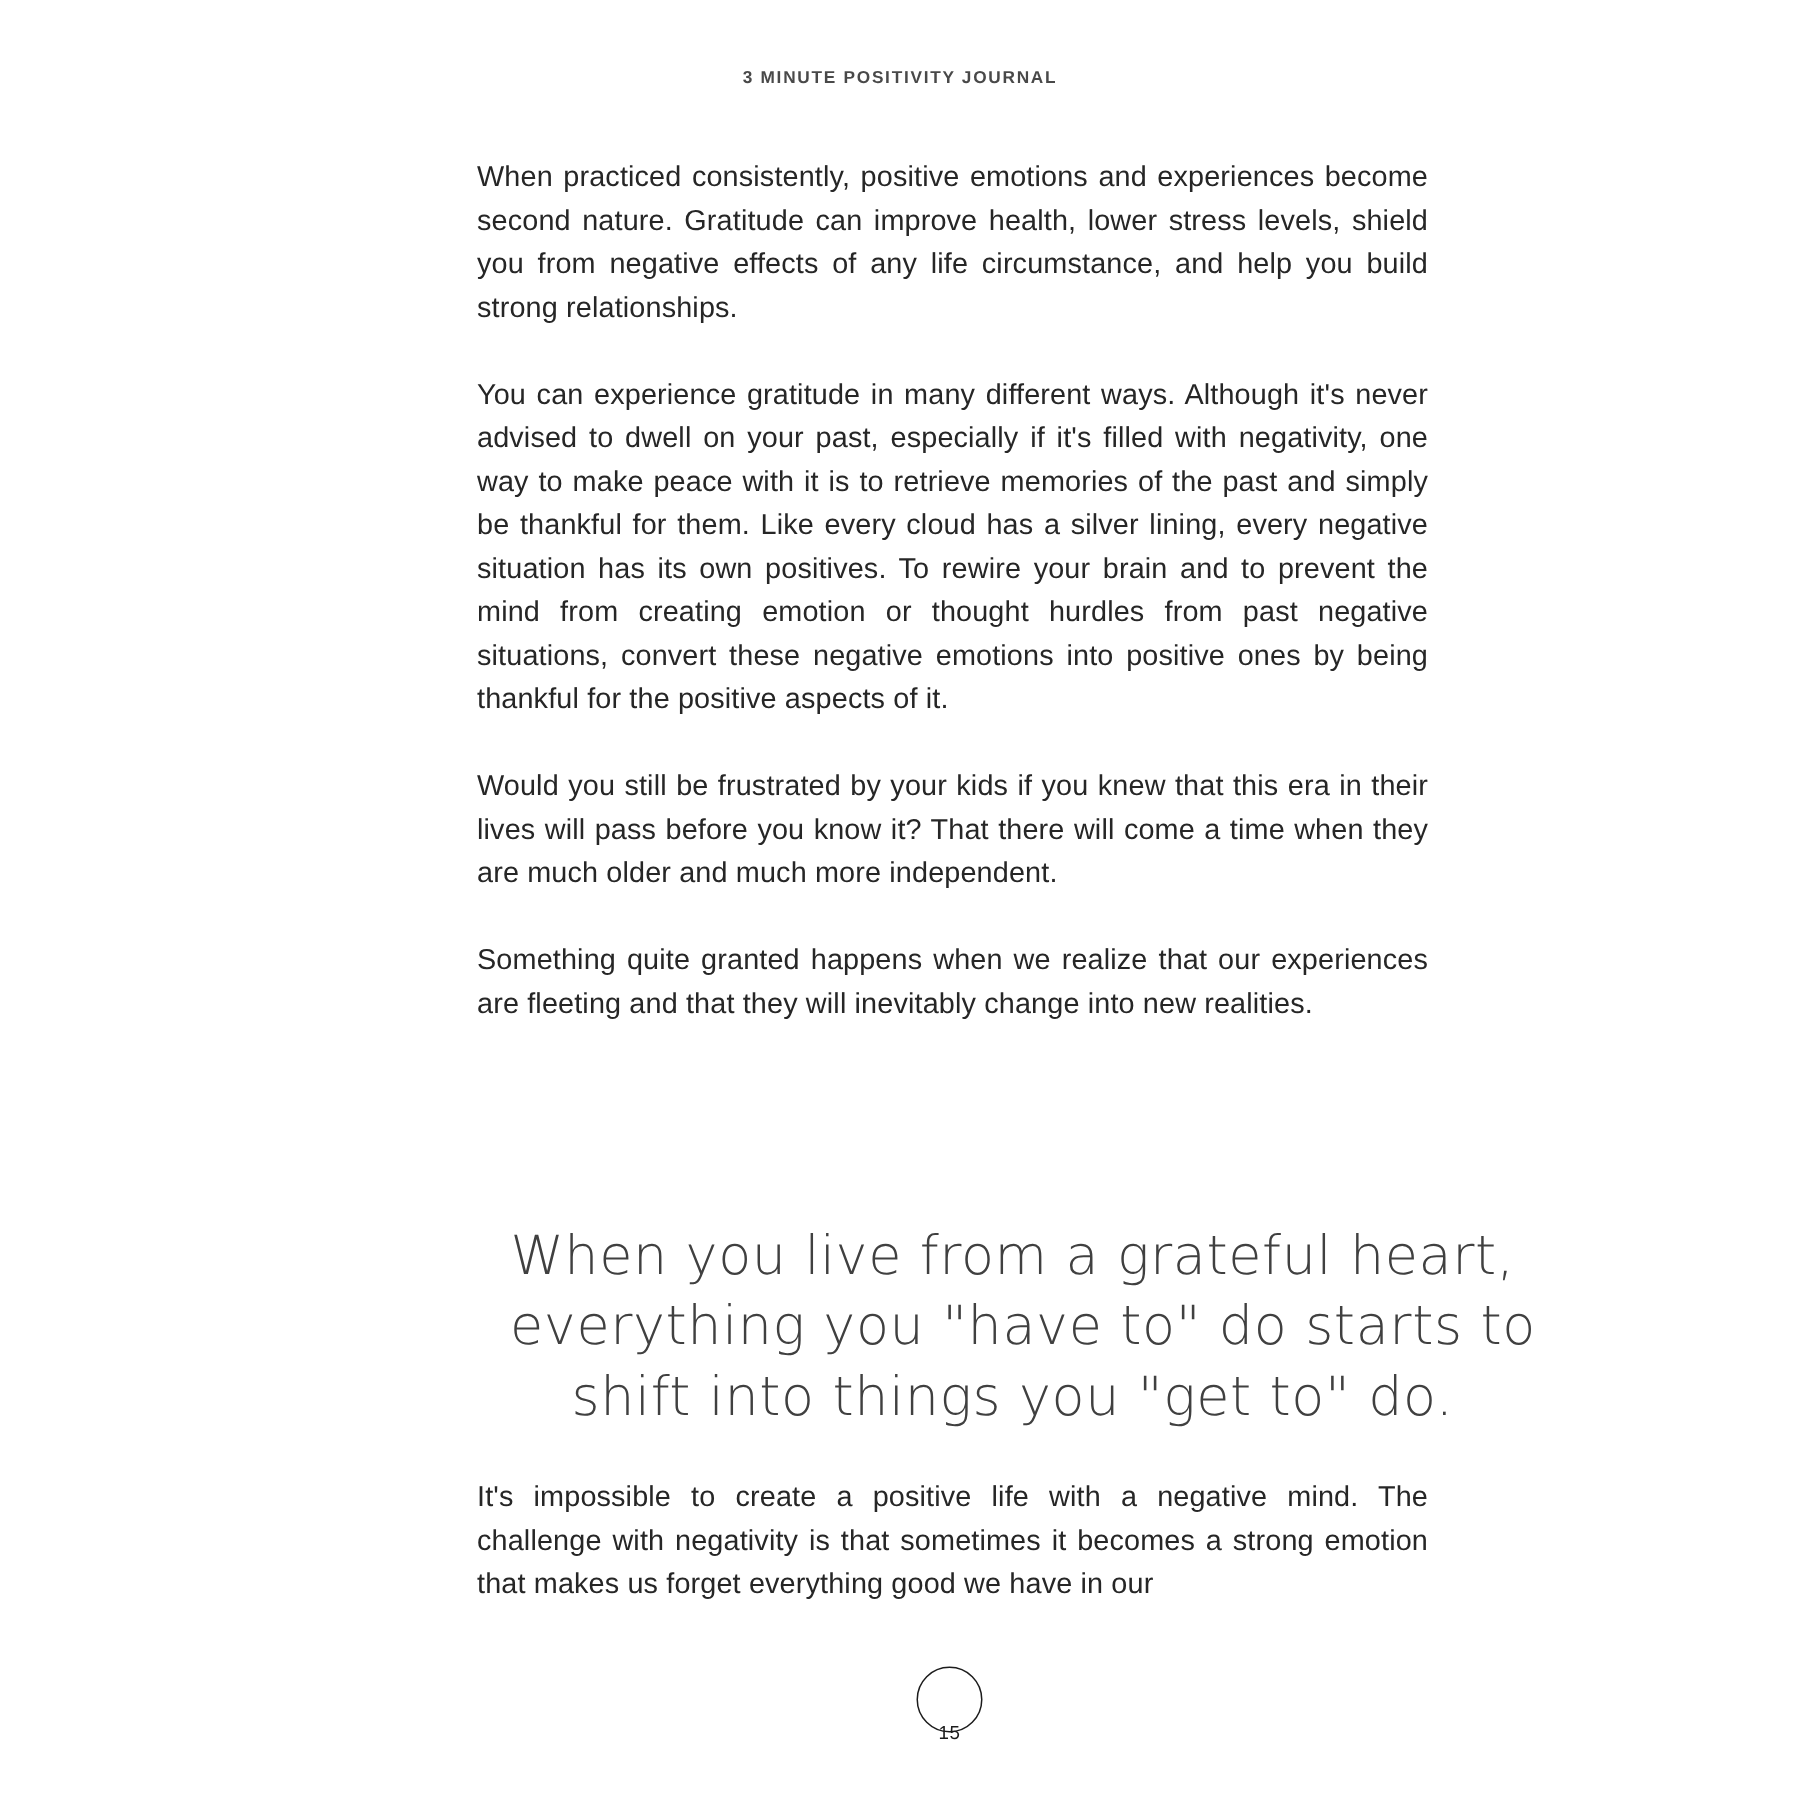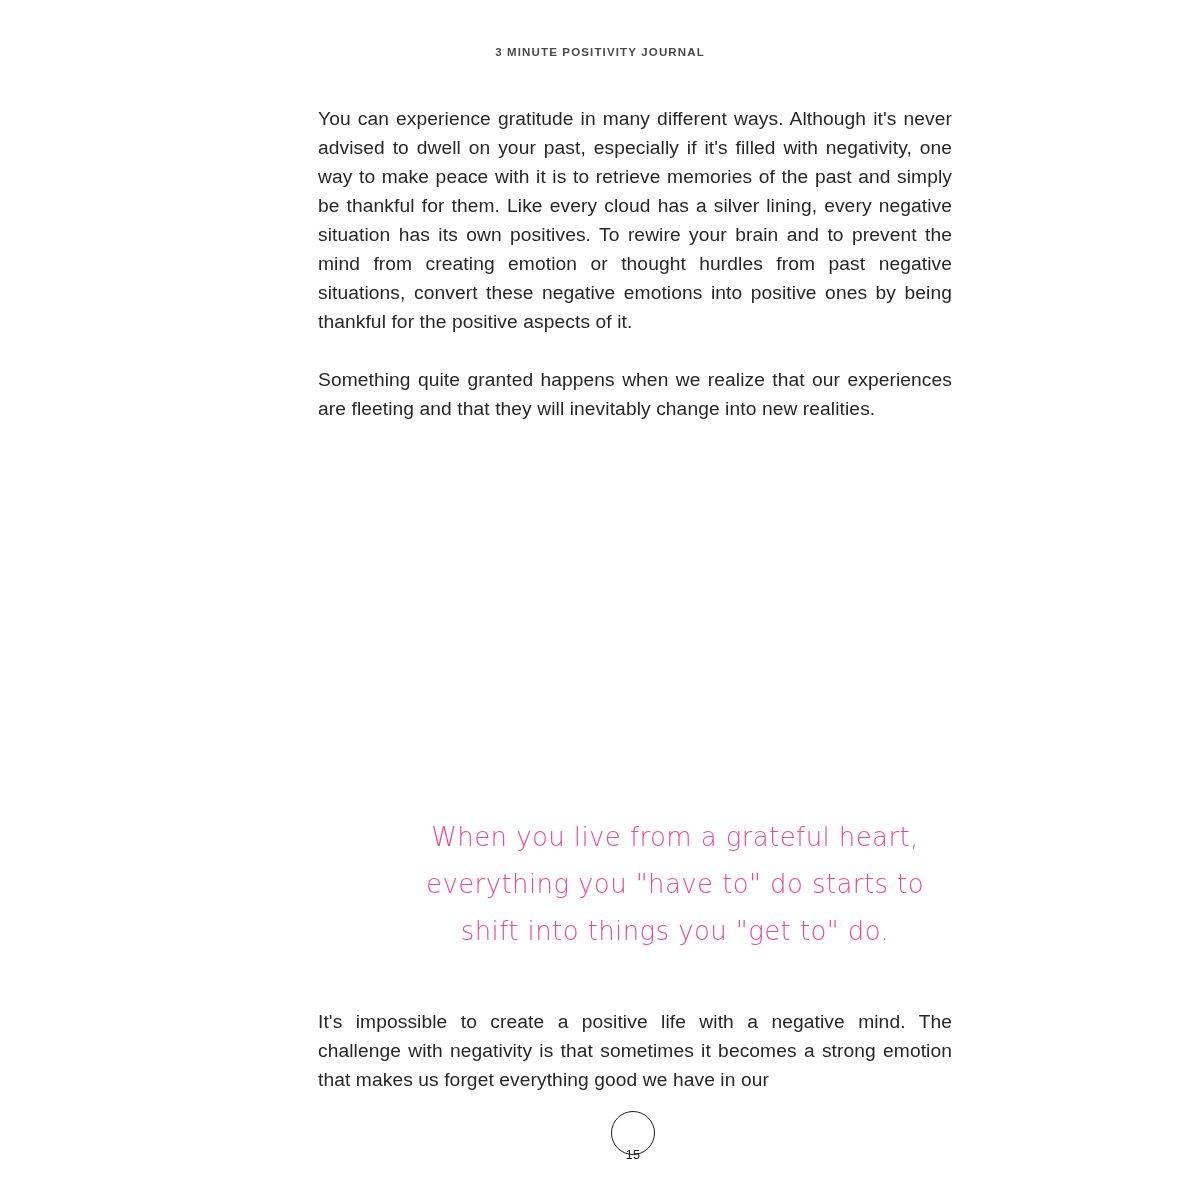--- a/index.html
+++ b/index.html
@@ -69,32 +69,32 @@
     position: absolute;
     top: 798px;
     left: 300px;
     width: 670px;
     text-align: center;
   }
 
   .pull-quote-line {
     display: block;
     font-family: "DejaVu Sans", sans-serif;
-    font-size: 26px;
+    font-size: 36px;
     font-weight: 300;
     line-height: 47px;
     letter-spacing: 0.4px;
-    color: #ec4899;
+    color: #404040;
     white-space: nowrap;
   }
 
   
   .closing-column {
     position: absolute;
-    top: 1007px;
+    top: 984px;
     left: 318px;
     width: 634px;
   }
 
   
   .page-number {
     position: absolute;
     top: 1111px;
     left: 611px;
     width: 44px;
@@ -117,21 +117,23 @@
   }
 </style>
 </head>
 <body>
 
 <div class="page">
 
   <div class="running-head">3 MINUTE POSITIVITY JOURNAL</div>
 
   <div class="text-column">
+    <p class="body-paragraph">When practiced consistently, positive emotions and experiences become second nature. Gratitude can improve health, lower stress levels, shield you from negative effects of any life circumstance, and help you build strong relationships.</p>
     <p class="body-paragraph">You can experience gratitude in many different ways. Although it's never advised to dwell on your past, especially if it's filled with negativity, one way to make peace with it is to retrieve memories of the past and simply be thankful for them. Like every cloud has a silver lining, every negative situation has its own positives. To rewire your brain and to prevent the mind from creating emotion or thought hurdles from past negative situations, convert these negative emotions into positive ones by being thankful for the positive aspects of it.</p>
+    <p class="body-paragraph">Would you still be frustrated by your kids if you knew that this era in their lives will pass before you know it? That there will come a time when they are much older and much more independent.</p>
     <p class="body-paragraph">Something quite granted happens when we realize that our experiences are fleeting and that they will inevitably change into new realities.</p>
   </div>
 
   <blockquote class="pull-quote">
     <span class="pull-quote-line">When you live from a grateful heart,</span>
     <span class="pull-quote-line">everything you "have to" do starts to</span>
     <span class="pull-quote-line">shift into things you "get to" do.</span>
   </blockquote>
 
   <div class="closing-column">

